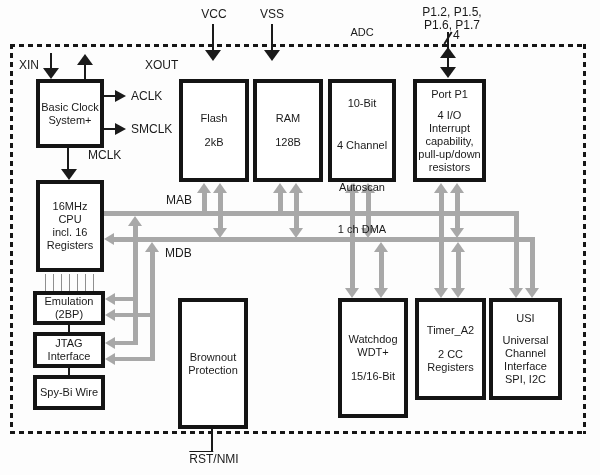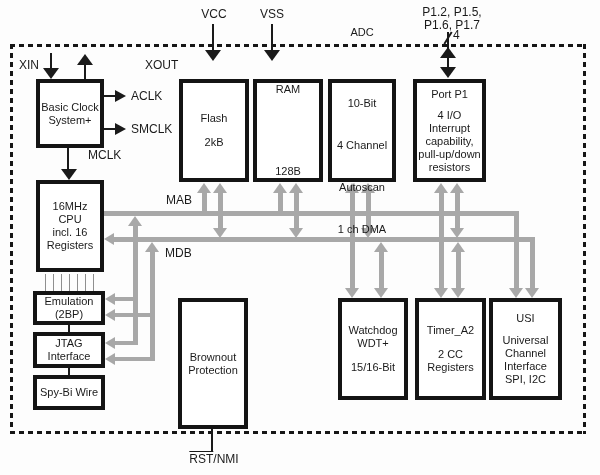--- a/index.html
+++ b/index.html
@@ -184,21 +184,21 @@
   <div class="box" style="left:33px;top:375px;width:72px;height:35px;">
     <div class="ln">Spy-Bi Wire</div>
   </div>
 
   <div class="box" style="left:179px;top:79px;width:70px;height:103px;">
     <div class="ln">Flash</div>
     <div class="gap"></div>
     <div class="ln">2kB</div>
   </div>
 
-  <div class="box" style="left:253px;top:79px;width:70px;height:103px;justify-content:space-between;">
+  <div class="box" style="left:253px;top:79px;width:70px;height:103px;">
     <div class="ln">RAM</div>
     <div class="gap"></div>
     <div class="ln">128B</div>
   </div>
 
   <div class="box" style="left:328px;top:79px;width:68px;height:103px;gap:29px;">
     <div class="ln">ADC</div>
     <div class="gap"></div>
     <div class="ln">10-Bit</div>
     <div class="ln">4 Channel</div>
@@ -214,21 +214,21 @@
     <div class="ln">capability,</div>
     <div class="ln">pull-up/down</div>
     <div class="ln">resistors</div>
   </div>
 
   <div class="box" style="left:178px;top:298px;width:70px;height:131px;">
     <div class="ln">Brownout</div>
     <div class="ln">Protection</div>
   </div>
 
-  <div class="box" style="left:338px;top:298px;width:70px;height:102px;">
+  <div class="box" style="left:338px;top:298px;width:70px;height:120px;">
     <div class="ln">Watchdog</div>
     <div class="ln">WDT+</div>
     <div class="gap"></div>
     <div class="ln">15/16-Bit</div>
   </div>
 
   <div class="box" style="left:415px;top:298px;width:71px;height:102px;">
     <div class="ln">Timer_A2</div>
     <div class="gap"></div>
     <div class="ln">2 CC</div>

